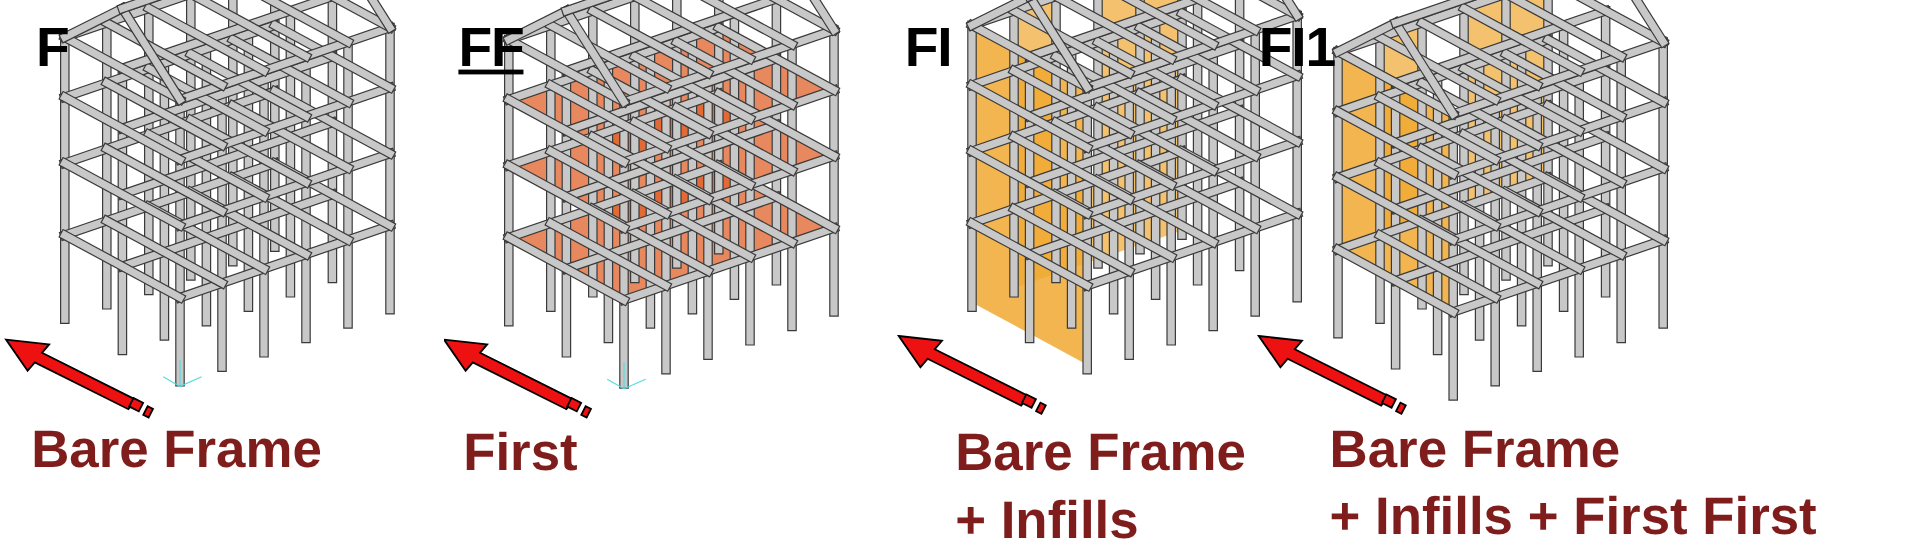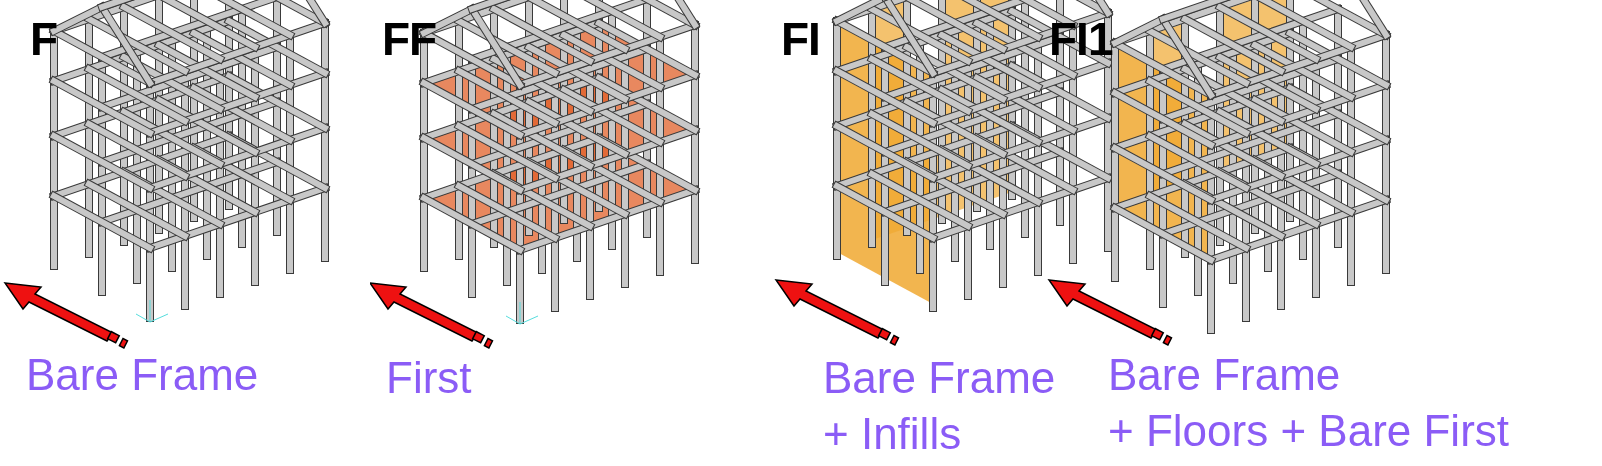--- a/index.html
+++ b/index.html
@@ -1,19 +1,19 @@
 <!DOCTYPE html>
 <html><head>
 <meta charset="utf-8">
 <style>
   html,body{margin:0;padding:0;background:#fff;}
   body{width:1602px;height:466px;position:relative;overflow:hidden;font-family:"Liberation Sans",sans-serif;}
   .panel{position:absolute;top:0;height:466px;}
   .ptitle{position:absolute;font-weight:bold;font-size:46px;color:#000;line-height:1;letter-spacing:-1px;}
-  .caption{position:absolute;font-weight:normal;font-size:44px;color:#8b5cf6;line-height:56px;white-space:nowrap;}
+  .caption{position:absolute;font-weight:bold;font-size:44px;color:#7f1d1d;line-height:56px;white-space:nowrap;}
   svg.frame{position:absolute;left:0;top:0;}
 </style>
 </head>
 <body>
 
 <div class="panel" style="left:0;width:380px;">
   <svg class="frame" width="380" height="466" id="svg0">
       <g>
         <line x1="150" y1="318" x2="150" y2="83" stroke="#3a3a3a" stroke-width="8" stroke-linecap="square"></line>
         <line x1="150" y1="318" x2="150" y2="83" stroke="#c8c8c8" stroke-width="6" stroke-linecap="square"></line>
@@ -307,27 +307,27 @@
         <polygon points="0,283 36,287 30,294 108,333 102,341 24,302 18,309" fill="#ee1111" stroke="#000" stroke-width="1.5"></polygon>
         <rect x="104" y="333" width="9" height="8" fill="#ee1111" stroke="#000" stroke-width="1.5" transform="rotate(27 108 337)"></rect>
         <rect x="116" y="339" width="5" height="8" fill="#ee1111" stroke="#000" stroke-width="1.5" transform="rotate(27 118 343)"></rect>
       </g>
       <g stroke="#55dddd" stroke-width="1" fill="none">
         <line x1="150" y1="324" x2="136" y2="316"></line>
         <line x1="150" y1="324" x2="168" y2="316"></line>
         <line x1="150" y1="324" x2="150" y2="302"></line>
       </g>
     </svg>
-  <div class="ptitle" style="left:12px;top:16px;">FF</div>
+  <div class="ptitle" style="left:12px;top:16px;text-decoration:underline;">FF</div>
   <div class="caption" style="left:16px;top:350px;">
     <div>First</div>
   </div>
 </div>
 
-<div class="panel" style="left:773px;width:380px;">
+<div class="panel" style="left:746px;width:380px;">
   <svg class="frame" width="380" height="466" id="svg2">
       <g>
         <polygon points="160,304 112,278 112,216 160,242" fill="#f0a830" fill-opacity="0.85"></polygon>
         <polygon points="112,278 64,252 64,190 112,216" fill="#f0a830" fill-opacity="0.85"></polygon>
         <polygon points="99,240 134,228 134,166 99,178" fill="#f0a830" fill-opacity="0.7"></polygon>
         <polygon points="134,228 169,216 169,154 134,166" fill="#f0a830" fill-opacity="0.7"></polygon>
         <polygon points="169,216 204,204 204,142 169,154" fill="#f0a830" fill-opacity="0.7"></polygon>
         <polygon points="204,204 239,192 239,130 204,142" fill="#f0a830" fill-opacity="0.7"></polygon>
         <polygon points="160,234 112,208 112,156 160,182" fill="#f0a830" fill-opacity="0.85"></polygon>
         <polygon points="112,208 64,182 64,130 112,156" fill="#f0a830" fill-opacity="0.85"></polygon>
@@ -615,15 +615,15 @@
       </g>
       <g>
         <polygon points="3,280 39,284 33,291 111,330 105,338 27,299 21,306" fill="#ee1111" stroke="#000" stroke-width="1.5"></polygon>
         <rect x="107" y="330" width="9" height="8" fill="#ee1111" stroke="#000" stroke-width="1.5" transform="rotate(27 111 334)"></rect>
         <rect x="119" y="336" width="5" height="8" fill="#ee1111" stroke="#000" stroke-width="1.5" transform="rotate(27 121 340)"></rect>
       </g>
     </svg>
   <div class="ptitle" style="left:3px;top:16px;">FI1</div>
   <div class="caption" style="left:62px;top:347px;">
     <div>Bare Frame</div>
-    <div>+ Floors + Bare First</div>
+    <div>+ Infills + First First</div>
   </div>
 </div>
 
 </body></html>

